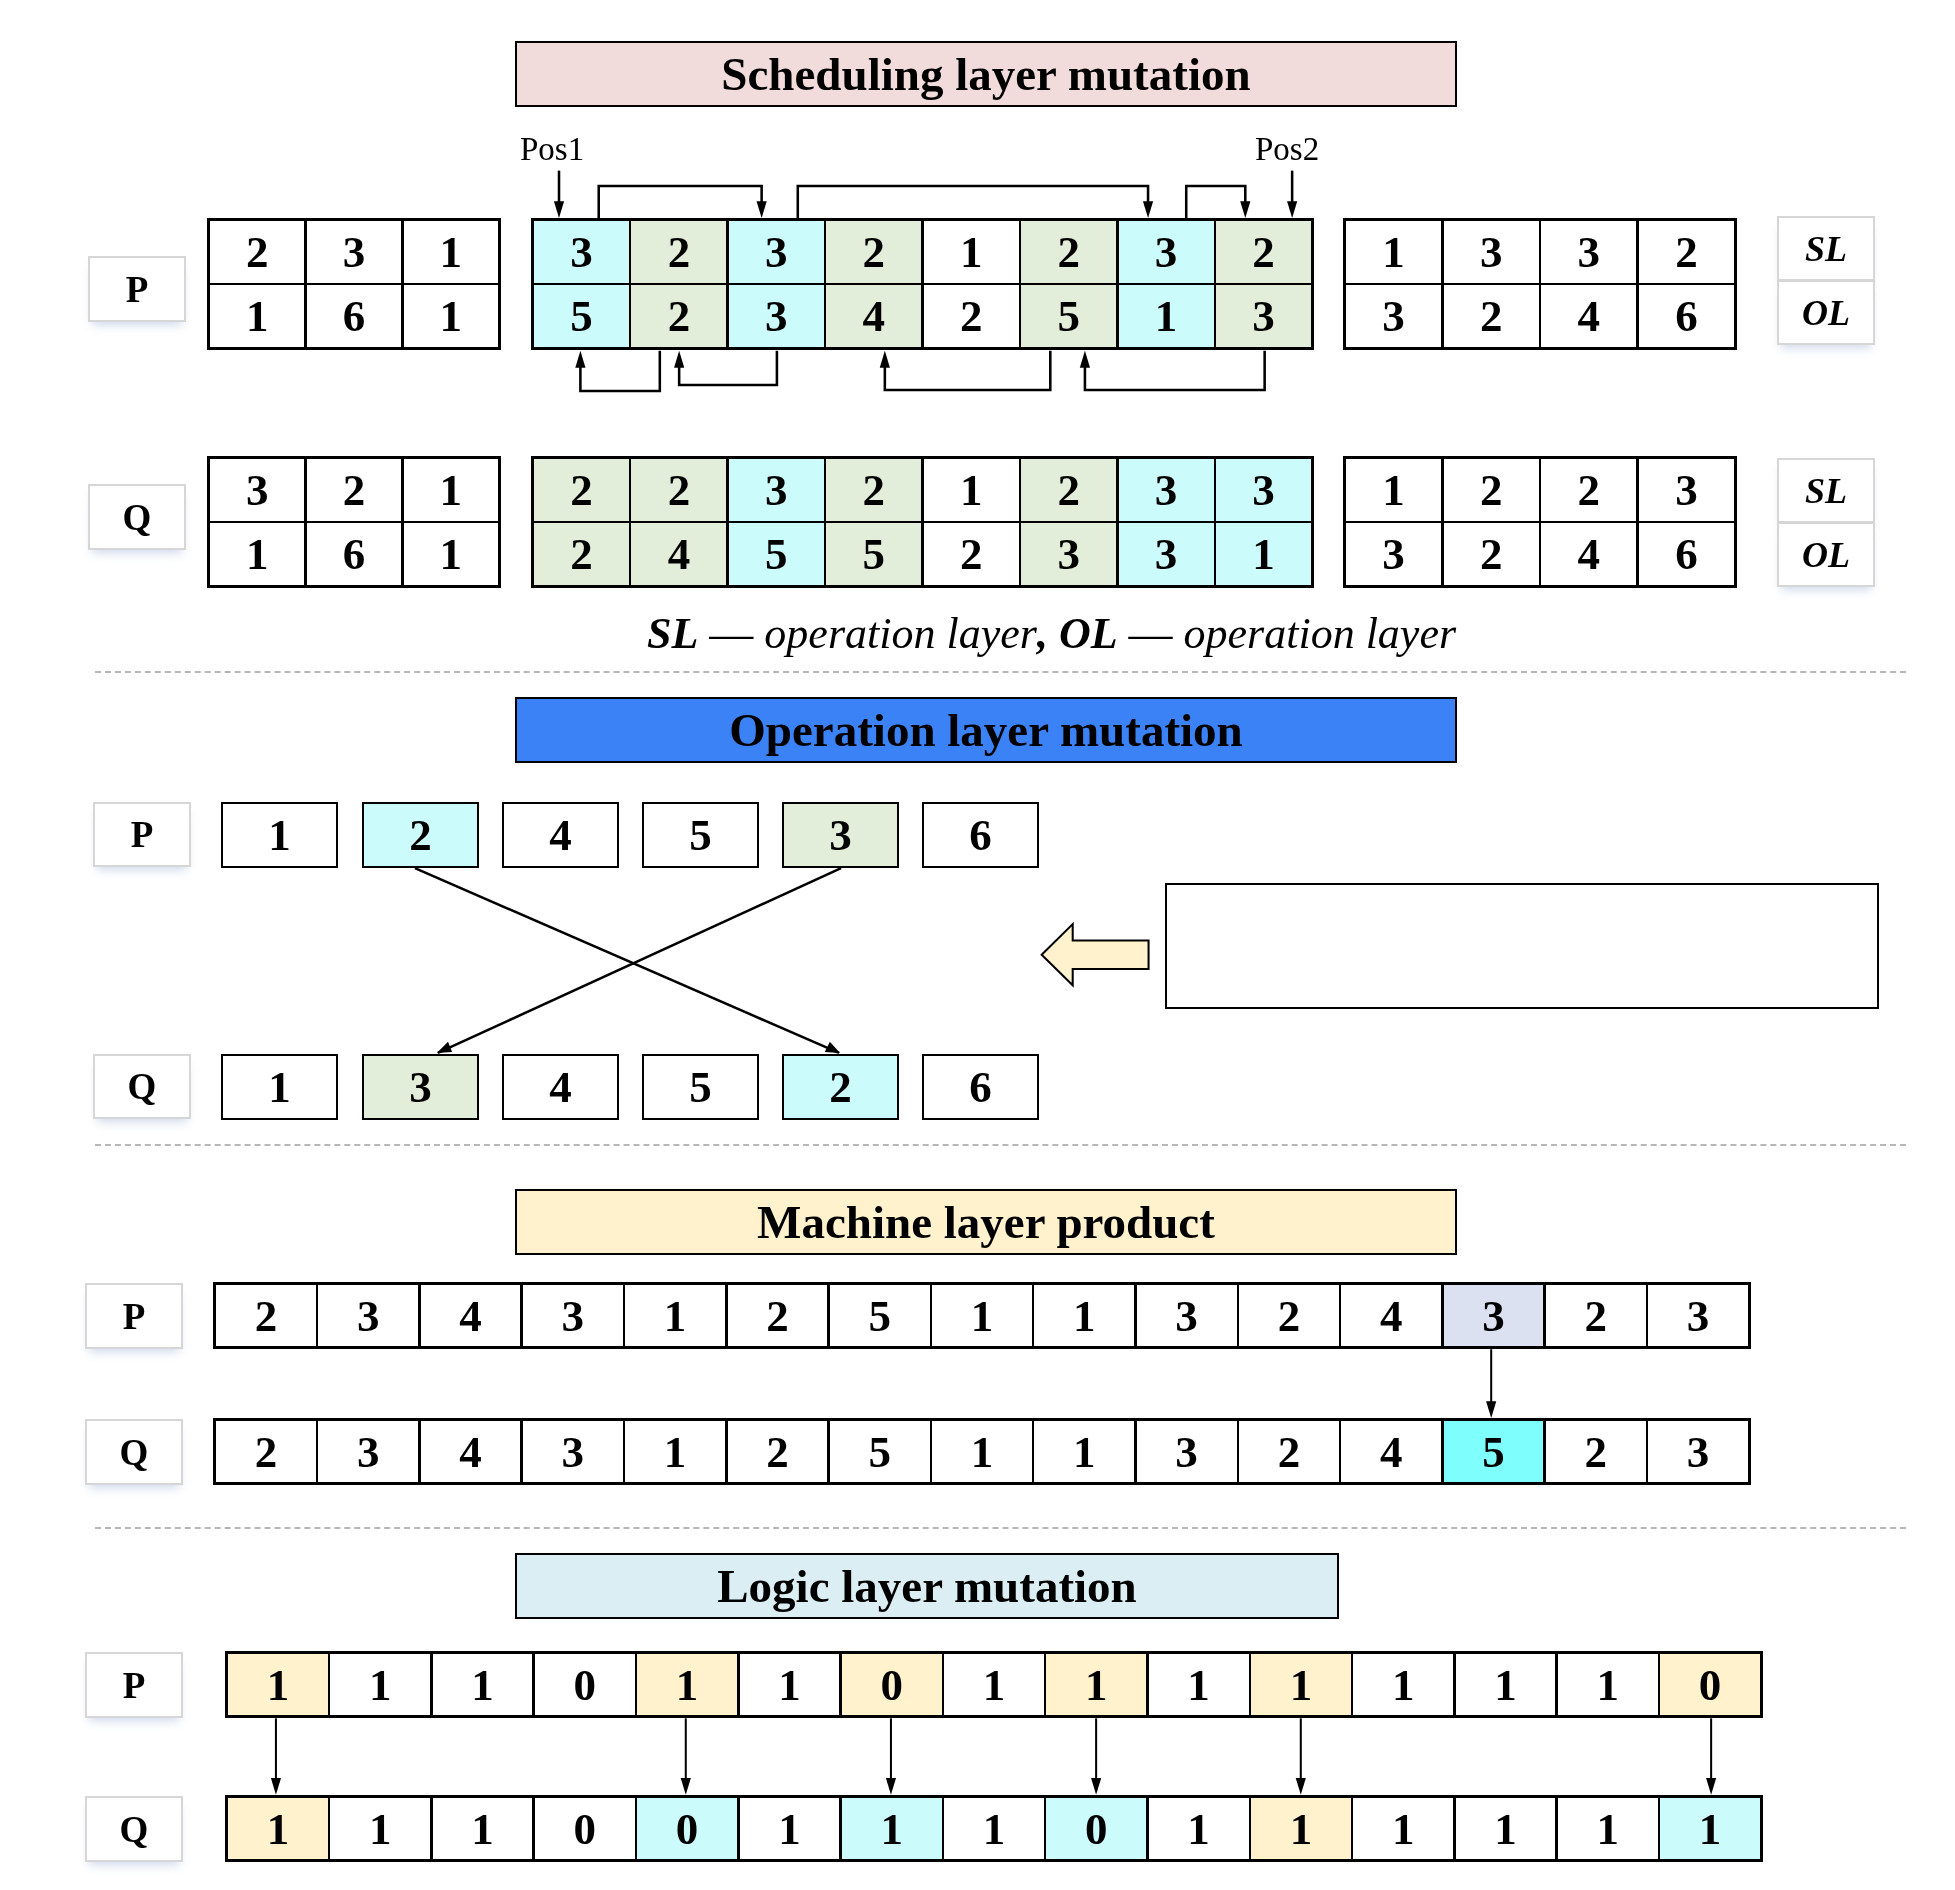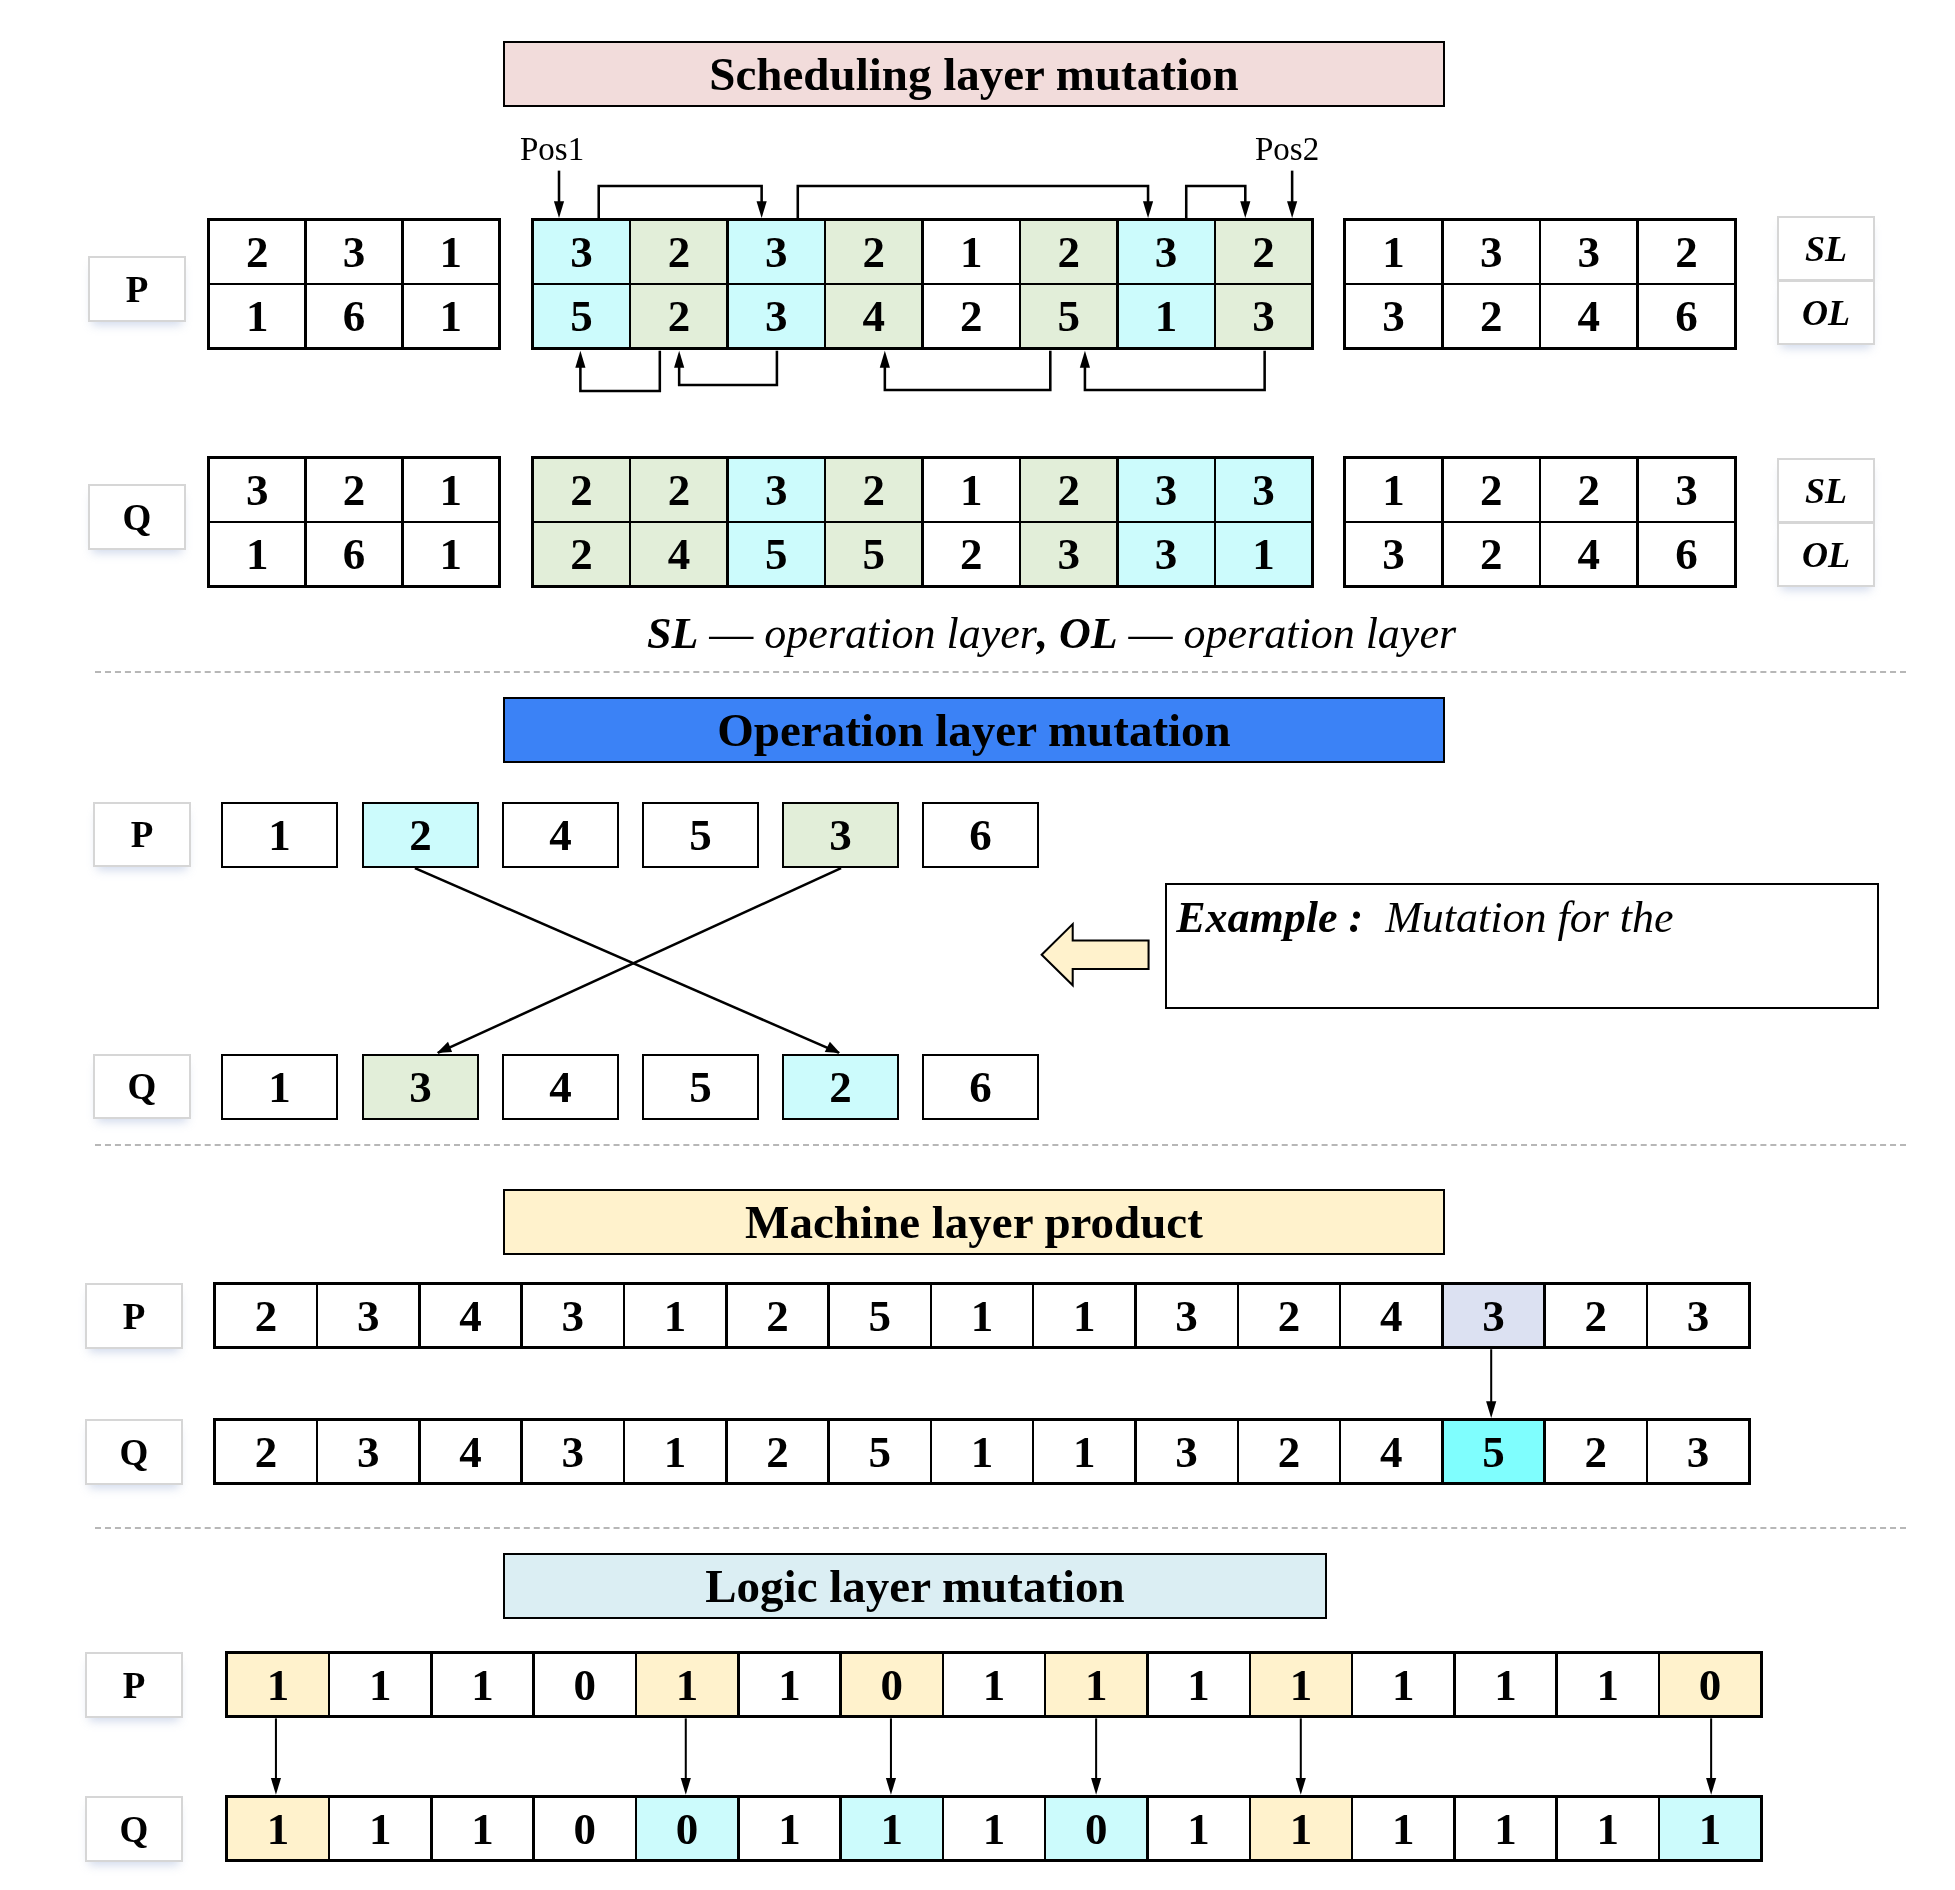--- a/index.html
+++ b/index.html
@@ -1,18 +1,18 @@
 <!DOCTYPE html>
 <html style="font-size:8.1px"><head>
 <meta charset="utf-8">
 <style>
   html,body{margin:0;padding:0;background:#ffffff;}
   body{width:1955px;height:1890px;position:relative;overflow:hidden;font-family:"Liberation Serif","DejaVu Serif",serif;color:#000;}
   .abs{position:absolute;box-sizing:border-box;}
-  .title-box{border:2.5px solid #000;display:flex;align-items:center;justify-content:center;font-weight:bold;font-size:47px;}
+  .title-box{border:2.5px solid #000;display:flex;align-items:center;justify-content:center;font-weight:bold;font-size:47px;margin-left:12px;}
   .tag{border:2px solid #d6d6d6;background:#fff;display:flex;align-items:center;justify-content:center;font-weight:bold;font-size:37px;box-shadow:0 7.1px 9.2px -4.1px rgba(150,170,210,0.45);}
   .tag.it{font-style:italic;font-weight:bold;font-size:36px;}
   .grid{display:grid;border:3.1px solid #000;background:#000;gap:2.5px;}
   .cell{background:#fff;display:flex;align-items:center;justify-content:center;font-weight:bold;font-size:45px;}
   .cell.cyan{background:#ccfbfc;}
   .cell.green{background:#e2eed9;}
   .cell.lav{background:#dce1f2;}
   .cell.brightcyan{background:#7ffefe;}
   .cell.yellow{background:#fff2cc;}
   .box{border:2.5px solid #000;display:flex;align-items:center;justify-content:center;font-weight:bold;font-size:45px;background:#fff;}
@@ -159,21 +159,20 @@
   <span>Q</span>
 </div>
 <div class="abs box" style="left:221px;top:1054px;width:117px;height:66px;">1</div>
 <div class="abs box" style="left:362px;top:1054px;width:117px;height:66px;background:#e2eed9;">3</div>
 <div class="abs box" style="left:502px;top:1054px;width:117px;height:66px;">4</div>
 <div class="abs box" style="left:642px;top:1054px;width:117px;height:66px;">5</div>
 <div class="abs box" style="left:782px;top:1054px;width:117px;height:66px;background:#ccfbfc;">2</div>
 <div class="abs box" style="left:922px;top:1054px;width:117px;height:66px;">6</div>
 
 <div class="abs" style="left:1165px;top:883px;width:714px;height:126px;border:2.5px solid #000;background:#fff;font-size:44px;font-style:italic;line-height:59px;padding:3.1px 0 0 9.2px;">
-  <div><b>Example :</b>&nbsp;&nbsp;<span>Mutation for the</span></div>
 </div>
 
 <div class="abs dash" style="left:95px;top:1144px;width:1811px;"></div>
 
 <div class="abs title-box" style="left:503px;top:1189px;width:942px;height:66px;background:#fff2cc;">
   <span>Machine layer product</span>
 </div>
 
 <div class="abs tag" style="left:85px;top:1283px;width:98px;height:66px;">
   <span>P</span>

